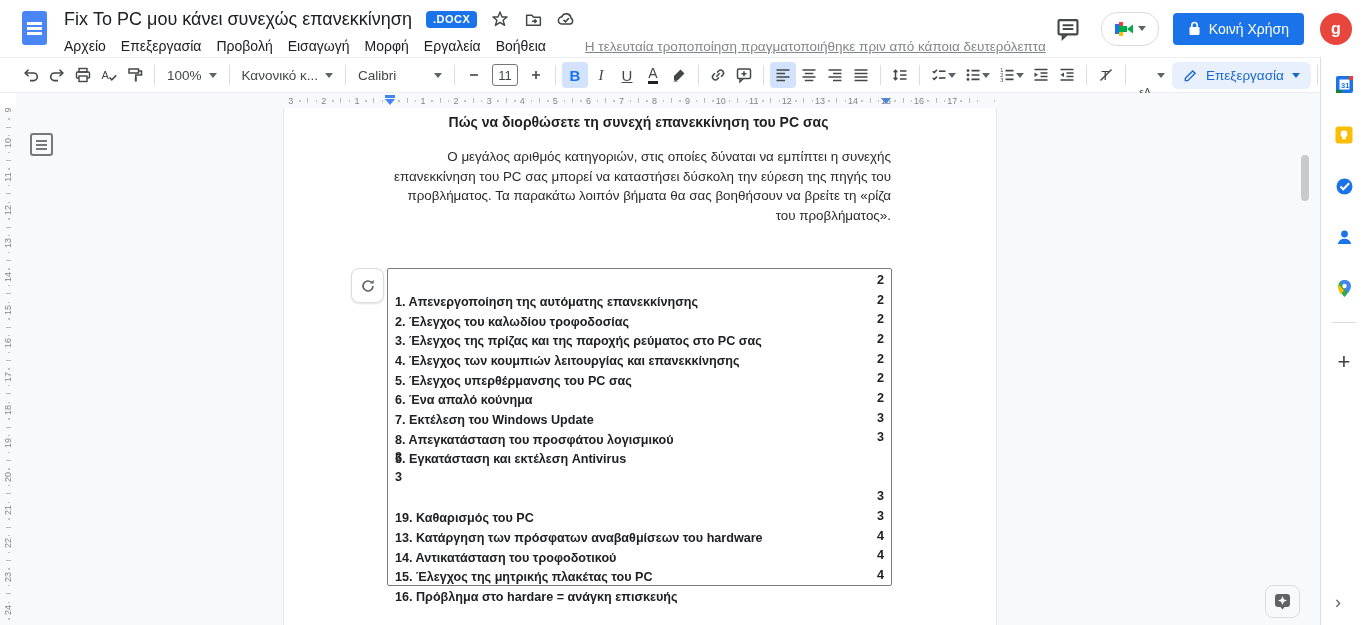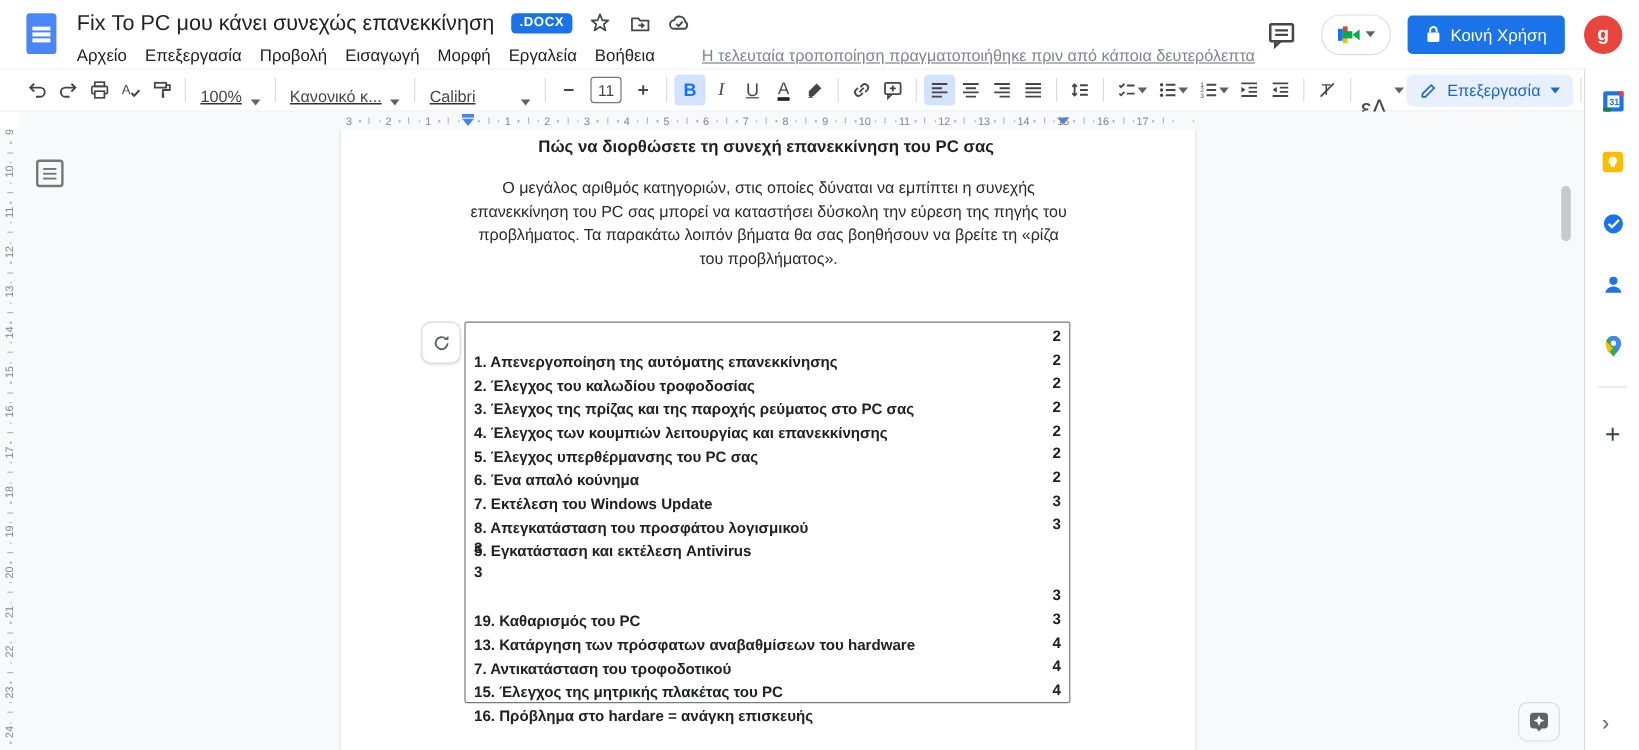--- a/index.html
+++ b/index.html
@@ -36,29 +36,29 @@
   
   .toolbar{position:absolute;left:0;top:58px;width:1320px;height:35px;background:#fff;
     display:flex;align-items:center;padding:0 0 0 18px;box-sizing:border-box;
     border-bottom:1px solid #eceef1;}
   .tb-left{display:flex;align-items:center;flex:1;}
   .tb-right{display:flex;align-items:center;margin-right:24px;}
   .tbtn{min-width:26px;height:26px;border-radius:4px;display:flex;align-items:center;
     justify-content:center;cursor:pointer;color:#444746;}
   .tbtn.act{background:#d3e3fd;}
   .tdiv{width:1px;height:20px;background:#dadce0;margin:0 6px;}
-  .tsel{display:flex;align-items:flex-end;gap:7px;padding:0 6px;height:26px;border-radius:4px;cursor:pointer;text-decoration:underline;}
+  .tsel{display:flex;align-items:center;gap:7px;padding:0 6px;height:26px;border-radius:4px;cursor:pointer;}
   .tsel .lbl{font-size:13.5px;color:#444746;white-space:nowrap;}
   .sizebox{width:24px;height:20px;border:1px solid #747775;border-radius:3px;display:flex;
     align-items:center;justify-content:center;font-size:13px;color:#444746;cursor:text;margin:0 5px;}
   .bld{font-weight:bold;font-size:15px;color:#1a73e8;}
   .itl{font-style:italic;font-size:15px;font-family:"Liberation Serif",serif;}
   .unl{text-decoration:underline;font-size:15px;}
   .fcol{font-size:14px;line-height:1;border-bottom:3px solid #202124;padding-bottom:1px;}
-  .inp-tools{font-size:20px;color:#444746;margin-top:33px;}
+  .inp-tools{font-size:11px;color:#444746;margin-top:33px;}
   .edit-pill{display:flex;align-items:center;gap:8px;background:#e8f0fe;border-radius:6px;
     height:27px;padding:0 11px;cursor:pointer;}
   .edit-pill span{color:#1967d2;font-size:13.5px;white-space:nowrap;}
   .edit-pill .caret{border-top-color:#1967d2;}
   
   .hruler{position:absolute;left:16px;top:93px;width:1304px;height:15px;background:#f8f9fa;overflow:hidden;}
   .hnum{position:absolute;top:3px;font-size:9px;color:#80868b;transform:translateX(-50%);}
   .htick-bar{position:absolute;top:5px;width:1px;height:5px;background:#b6babf;}
   .htick-dot{position:absolute;top:7px;width:1.5px;height:1.5px;background:#b6babf;border-radius:50%;}
   .ind-marker{position:absolute;cursor:pointer;}
@@ -74,21 +74,21 @@
   .canvas{position:absolute;left:16px;top:108px;width:1304px;height:517px;background:#f8f9fa;}
   .outline-btn{position:absolute;left:14px;top:25px;width:19px;height:19px;border:2px solid #757779;
     border-radius:3px;cursor:pointer;display:flex;align-items:center;justify-content:center;}
   .outline-btn .olines{width:11px;height:10px;
     background:linear-gradient(#757779 2px,transparent 2px) 0 0/100% 4px repeat-y;}
   .page{position:absolute;left:267px;top:0;width:714px;height:517px;background:#fff;
     border-left:1px solid #e3e6ea;border-right:1px solid #e3e6ea;box-sizing:border-box;}
   .doc-heading{position:absolute;left:106px;top:6px;width:497px;text-align:center;
     font-size:14px;font-weight:bold;color:#1f1f1f;}
   .doc-par{position:absolute;left:106px;top:39px;width:501px;font-size:13.4px;
-    line-height:19.6px;color:#2b2b2b;text-align:center;}
+    line-height:19.6px;color:#2b2b2b;text-align:right;}
   .refresh-btn{position:absolute;left:67px;top:160px;width:31px;height:33px;background:#fff;
     border:1px solid #dadce0;border-radius:8px;box-shadow:0 1px 2px rgba(60,64,67,.15);
     display:flex;align-items:center;justify-content:center;cursor:pointer;}
   .toc-box{position:absolute;left:103px;top:160px;width:505px;height:318px;background:#fff;
     border:1px solid #7a7d80;border-radius:2px;box-sizing:border-box;padding:1px 0;}
   .toc-row{display:flex;align-items:center;height:19.7px;padding:0 7px;cursor:pointer;}
   .toc-label{flex:1;font-size:12.6px;font-weight:bold;color:#202124;white-space:nowrap;overflow:hidden;margin-top:44px;}
   .toc-page{font-size:12.6px;font-weight:bold;color:#202124;}
   .misspelled{text-decoration:underline wavy #e0441a;text-decoration-thickness:1px;text-underline-offset:2px;}
   .vscroll{position:absolute;left:1285px;top:47px;width:8px;height:46px;background:#c7cacd;
@@ -592,21 +592,21 @@
           </div>
           <div class="toc-row">
             <span class="toc-label">19. Καθαρισμός του PC</span>
             <span class="toc-page">3</span>
           </div>
           <div class="toc-row">
             <span class="toc-label">13. Κατάργηση των πρόσφατων αναβαθμίσεων του hardware</span>
             <span class="toc-page">3</span>
           </div>
           <div class="toc-row">
-            <span class="toc-label">7. Αντικατάσταση του τροφοδοτικού</span>
+            <span class="toc-label">14. Αντικατάσταση του τροφοδοτικού</span>
             <span class="toc-page">4</span>
           </div>
           <div class="toc-row">
             <span class="toc-label">15. Έλεγχος της μητρικής πλακέτας του PC</span>
             <span class="toc-page">4</span>
           </div>
           <div class="toc-row">
             <span class="toc-label">16. Πρόβλημα στο <span class="misspelled">hardare</span> = ανάγκη επισκευής</span>
             <span class="toc-page">4</span>
           </div>

